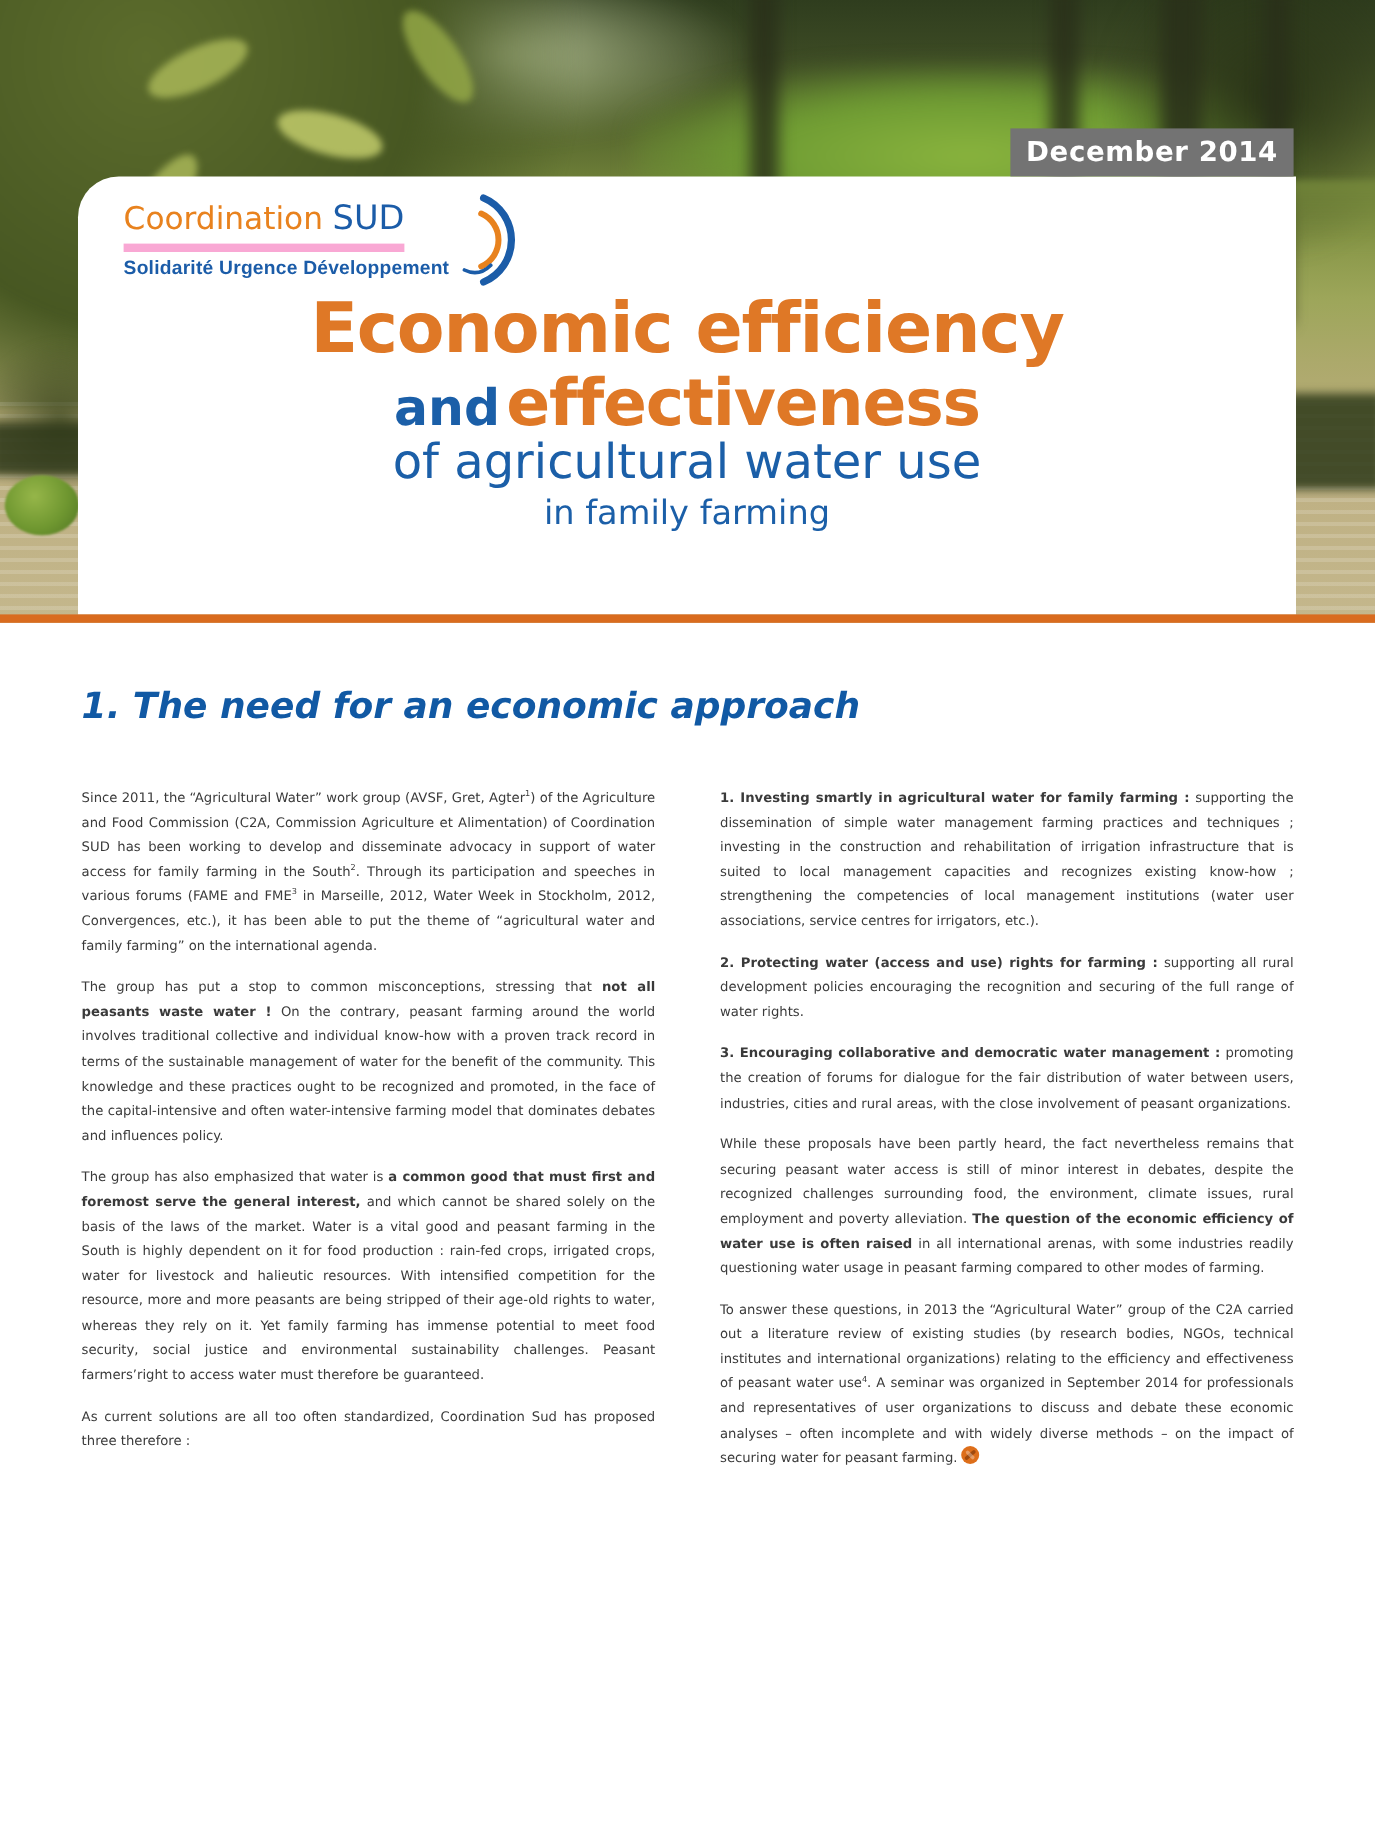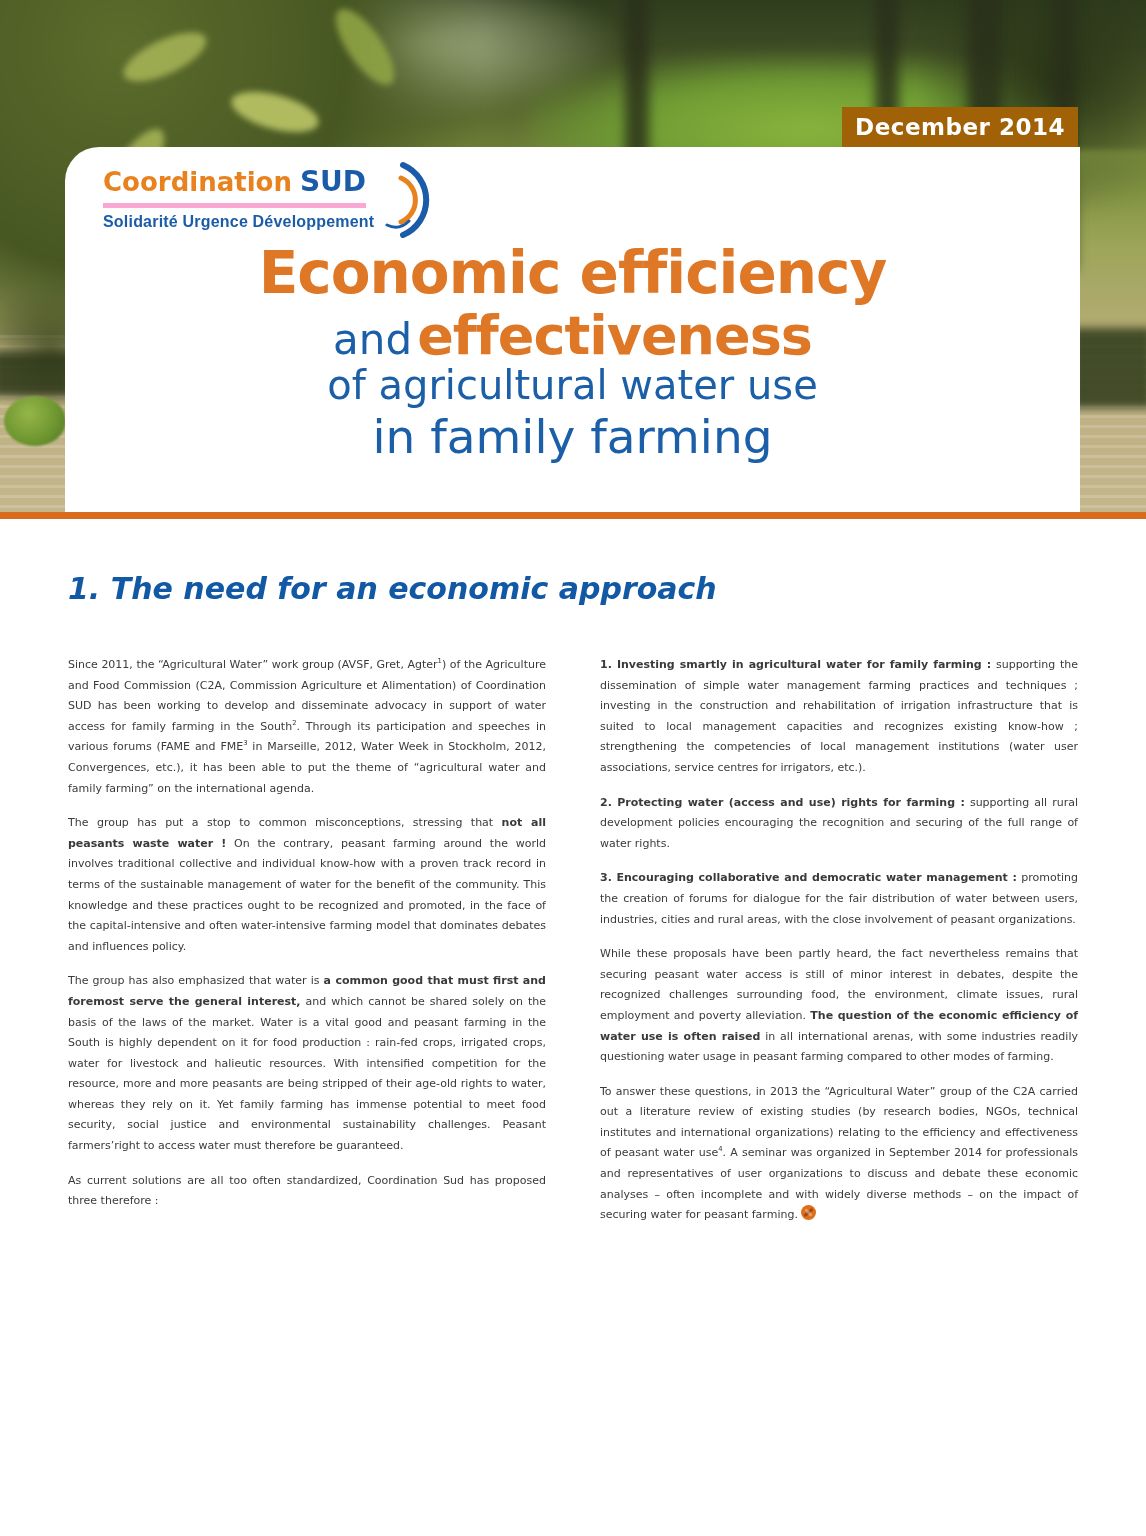--- a/index.html
+++ b/index.html
@@ -49,53 +49,53 @@
     filter:blur(1px); }
   .ph-veg-r { left:1072px; top:328px; width:80px; height:80px; background:rgba(50,62,28,.88); filter:blur(4px); }
   .ph-grass-r { left:1076px; top:150px; width:75px; height:60px;
     background:linear-gradient(180deg, rgba(120,140,60,.8), rgba(120,140,60,0)); filter:blur(3px); }
   .ph-ripples { left:0; top:335px; width:1146px; height:184px;
     background:repeating-linear-gradient(180deg, rgba(255,255,255,.16) 0 3px, rgba(255,255,255,0) 3px 10px); }
 
   
   .date-badge {
     position:absolute; left:842px; top:107px; width:236px; height:40px;
-    background:#a16207; color:#ffffff; z-index:5;
+    background:#737373; color:#ffffff; z-index:5;
     display:flex; align-items:center; justify-content:center;
     font-size:23px; font-weight:bold; letter-spacing:.5px;
   }
   .white-box {
     position:absolute; left:65px; top:147px; width:1015px; height:365px;
     background:#ffffff; border-top-left-radius:34px; z-index:3;
   }
   .orange-rule {
     position:absolute; left:0; top:512px; width:1146px; height:7px;
     background:#D96B1E; z-index:4;
   }
 
   
   .logo { position:absolute; left:38px; top:18px; width:330px; }
   .logo-main {
-    display:inline-block; border-bottom:5px solid #f9a8d4; padding-bottom:5px;
-    font-weight:bold; font-size:26px; letter-spacing:0;
+    display:inline-block; border-bottom:7px solid #f9a8d4; padding-bottom:5px;
+    font-weight:normal; font-size:26px; letter-spacing:0;
   }
   .logo-orange { color:#E8821E; }
   .logo-blue { color:#1B5CA8; margin-left:8px; font-size:28px; }
   .logo-tagline { color:#1B5CA8; font-weight:bold; font-size:16px; margin-top:5px;
     font-family:"Liberation Sans", sans-serif; letter-spacing:.2px; }
   .logo-arcs { position:absolute; left:282px; top:-6px; }
 
   
   .title-block { position:absolute; left:0; top:96px; width:1015px; text-align:center; line-height:1.04; }
   .title-l1 { font-size:58px; font-weight:bold; color:#DF7826; letter-spacing:-1px; }
   .title-l2 { margin-top:5px; }
-  .title-and { font-size:42px; color:#1B5FA8; font-weight:normal; }
+  .title-and { font-size:42px; color:#1B5FA8; font-weight:bold; }
   .title-eff { font-size:54px; font-weight:bold; color:#DF7826; letter-spacing:-1px; }
   .title-l3 { font-size:40px; color:#1B5FA8; margin-top:1px; }
-  .title-l4 { font-size:47px; color:#1B5FA8; margin-top:6px; }
+  .title-l4 { font-size:28px; color:#1B5FA8; margin-top:6px; }
 
   
   .section-heading {
     position:absolute; left:68px; top:572px; width:700px;
     font-size:30px; line-height:34px; font-weight:bold; color:#1159A4;font-style:italic;
   }
   .col { position:absolute; top:655px; width:478px; color:#3A3A3A;
     font-size:11px; line-height:20.6px; text-align:justify; }
   .col-left { left:68px; }
   .col-right { left:600px; }

